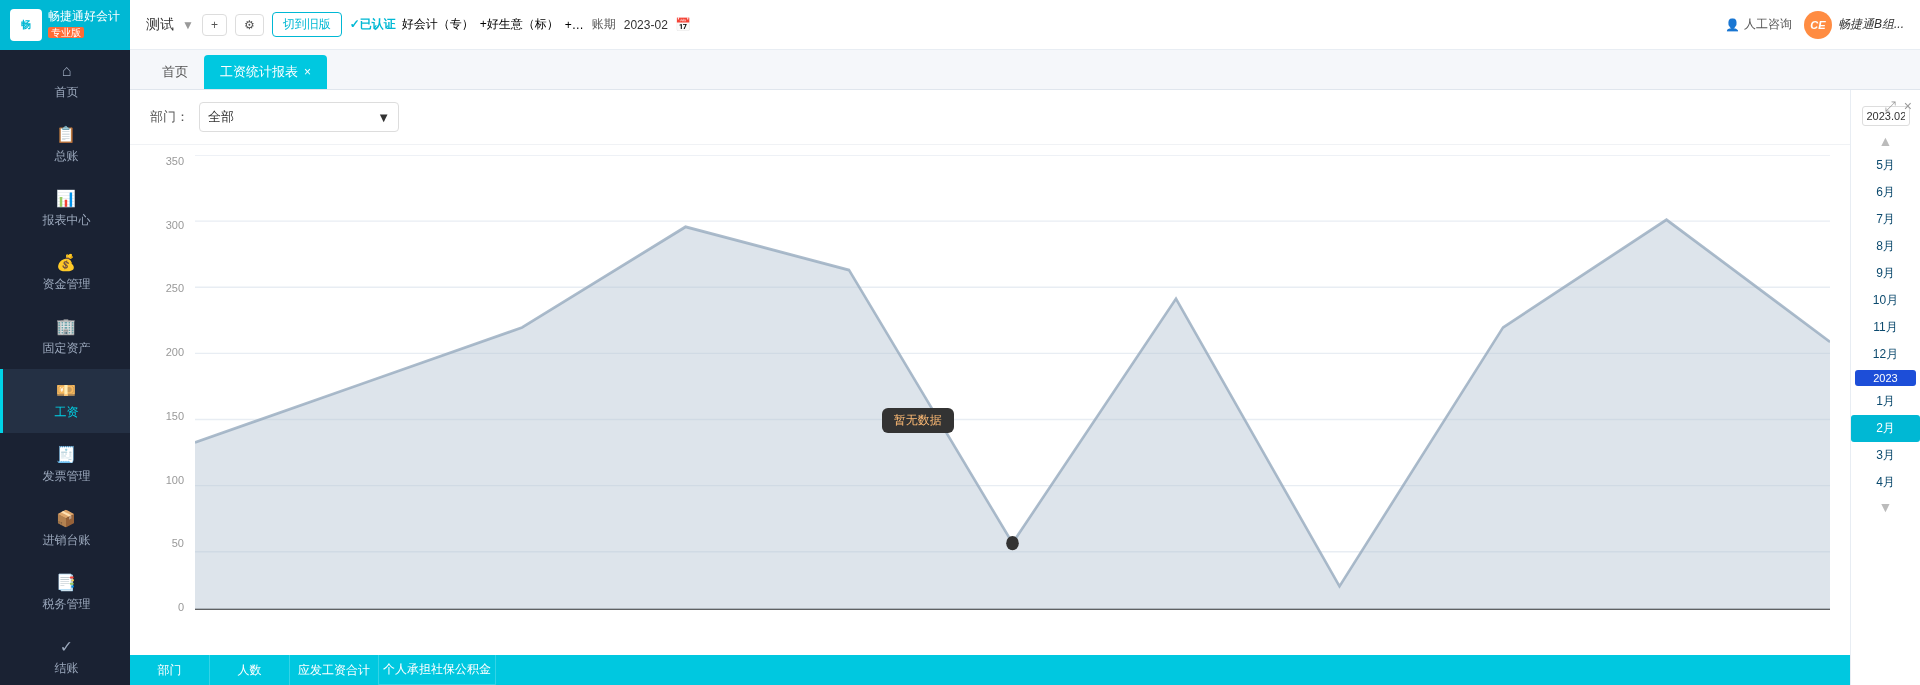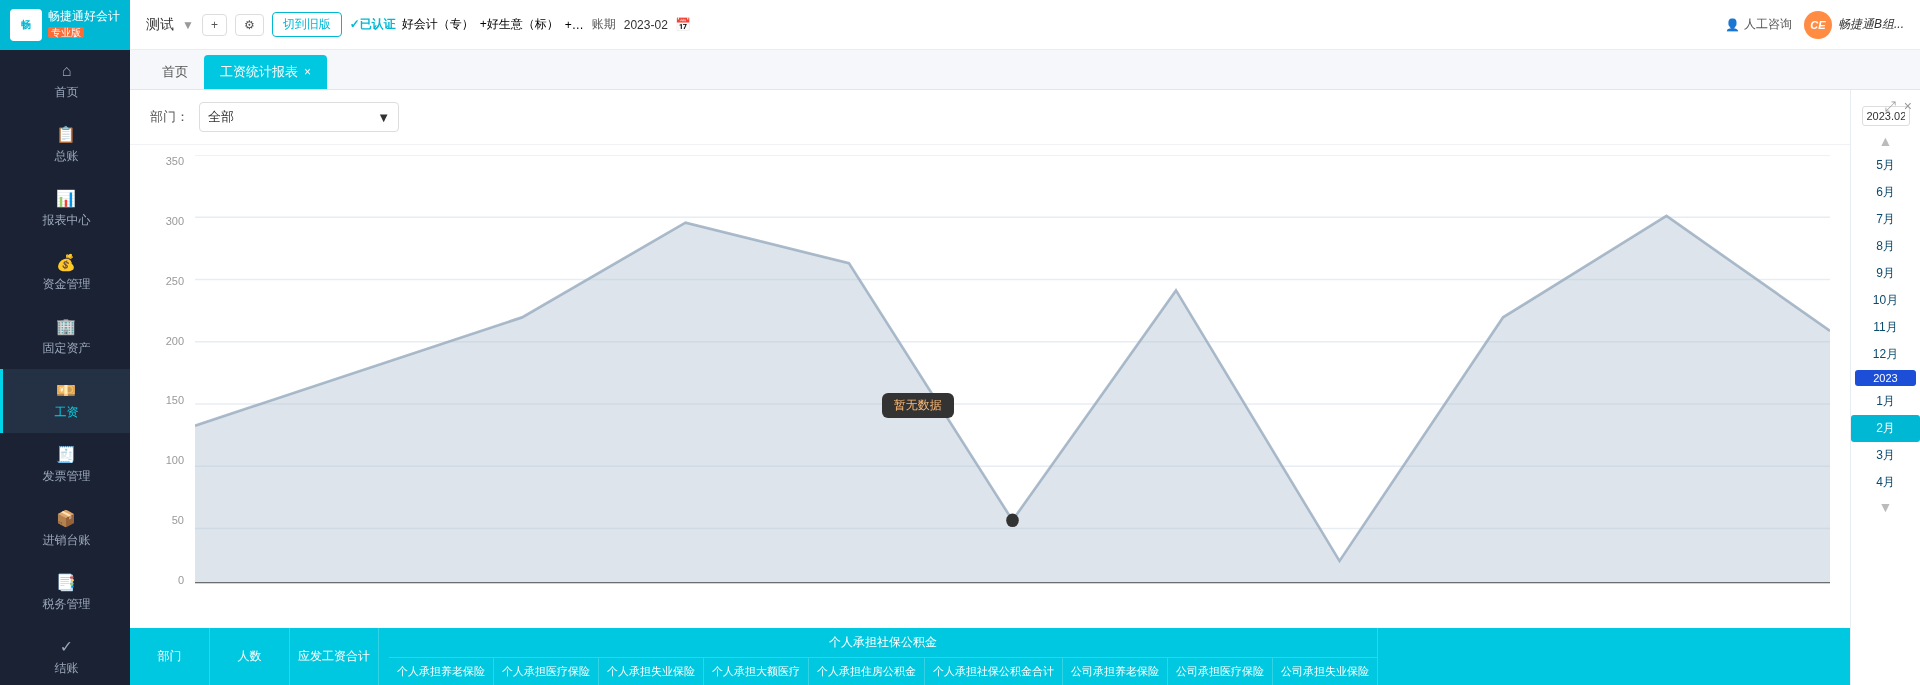--- a/index.html
+++ b/index.html
@@ -459,33 +459,22 @@
             </div>
           </div>
         </div>
       </div>
 
       <div class="bottom-table">
         <div class="table-header" id="table-header">
             <div class="th-cell-single" style="min-width: 80px; border-right: 1px solid rgba(255, 255, 255, 0.2); display: flex; align-items: center; justify-content: center; padding: 6px 8px;">部门</div>
             <div class="th-cell-single" style="min-width: 80px; border-right: 1px solid rgba(255, 255, 255, 0.2); display: flex; align-items: center; justify-content: center; padding: 6px 8px;">人数</div>
             <div class="th-cell-single" style="min-width: 80px; border-right: 1px solid rgba(255, 255, 255, 0.2); display: flex; align-items: center; justify-content: center; padding: 6px 8px;">应发工资合计</div>
-            <div style="display: flex; flex-direction: column; margin-left: 10px;">
+            <div style="display: flex; flex-direction: row;">
               <div class="th-group-label">个人承担社保公积金</div>
-              <div class="th-group-cols">
-                <div class="th-cell" style="min-width: 90px;">个人承担养老保险</div>
-                <div class="th-cell" style="min-width: 90px;">个人承担医疗保险</div>
-                <div class="th-cell" style="min-width: 90px;">个人承担失业保险</div>
-                <div class="th-cell" style="min-width: 90px;">个人承担大额医疗</div>
-                <div class="th-cell" style="min-width: 90px;">个人承担住房公积金</div>
-                <div class="th-cell" style="min-width: 90px;">个人承担社保公积金合计</div>
-                <div class="th-cell" style="min-width: 90px;">公司承担养老保险</div>
-                <div class="th-cell" style="min-width: 90px;">公司承担医疗保险</div>
-                <div class="th-cell" style="min-width: 90px;">公司承担失业保险</div>
-              </div>
             </div>
           </div>
       </div>
     </div>
 
     <div class="right-panel">
       <span class="right-panel-close">×</span>
       <span class="right-panel-expand">⤢</span>
       <input class="right-panel-date-input" type="text" value="2023.02" style="">
       <div class="right-panel-nav" id="month-nav">

